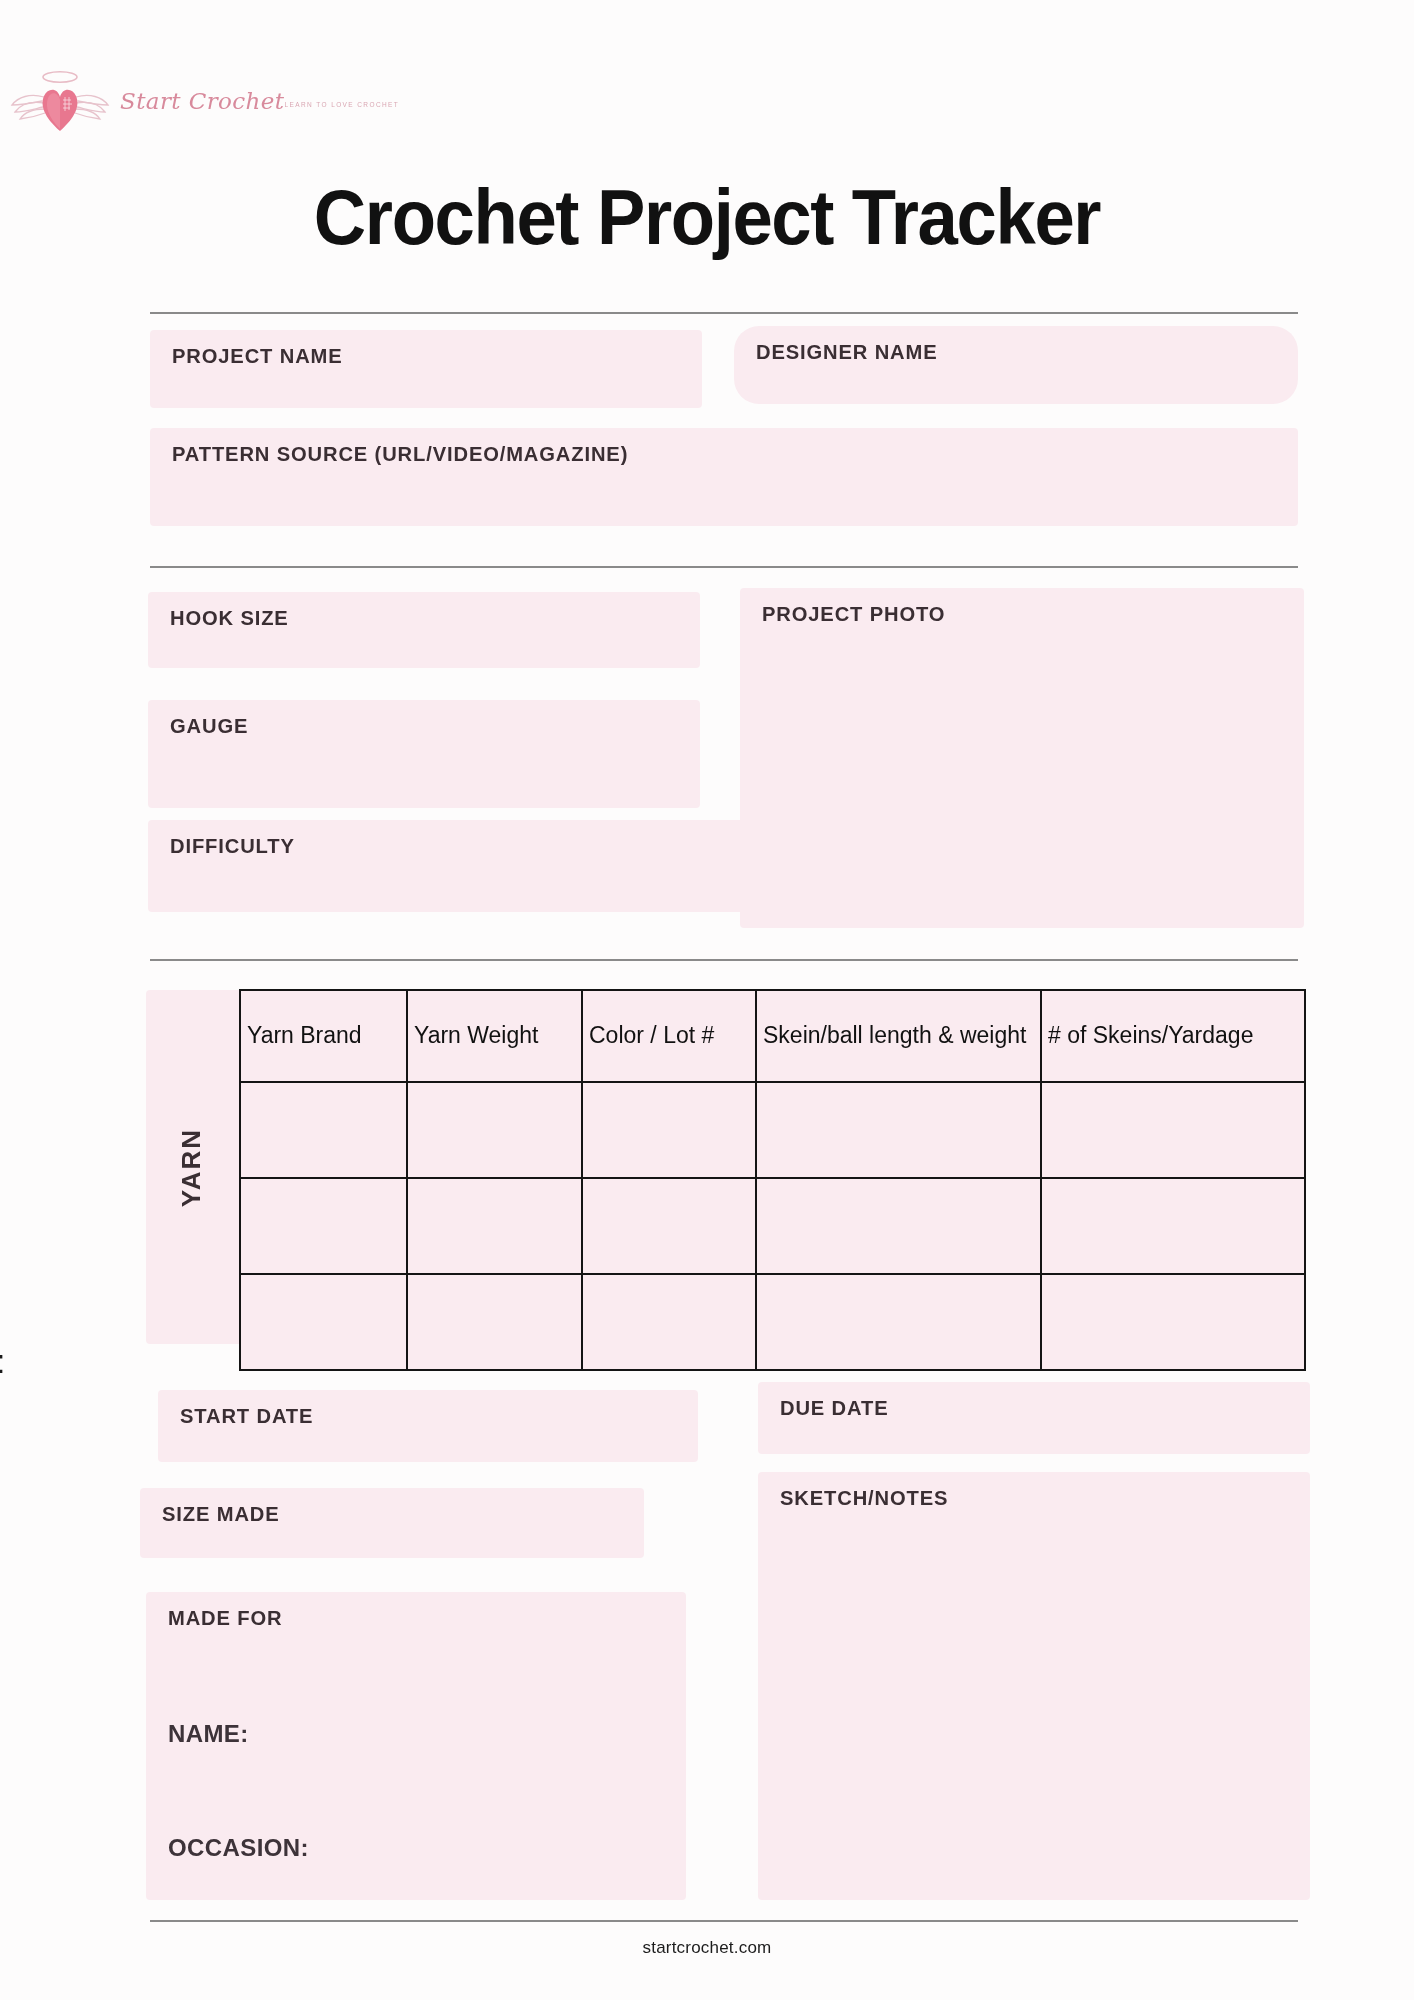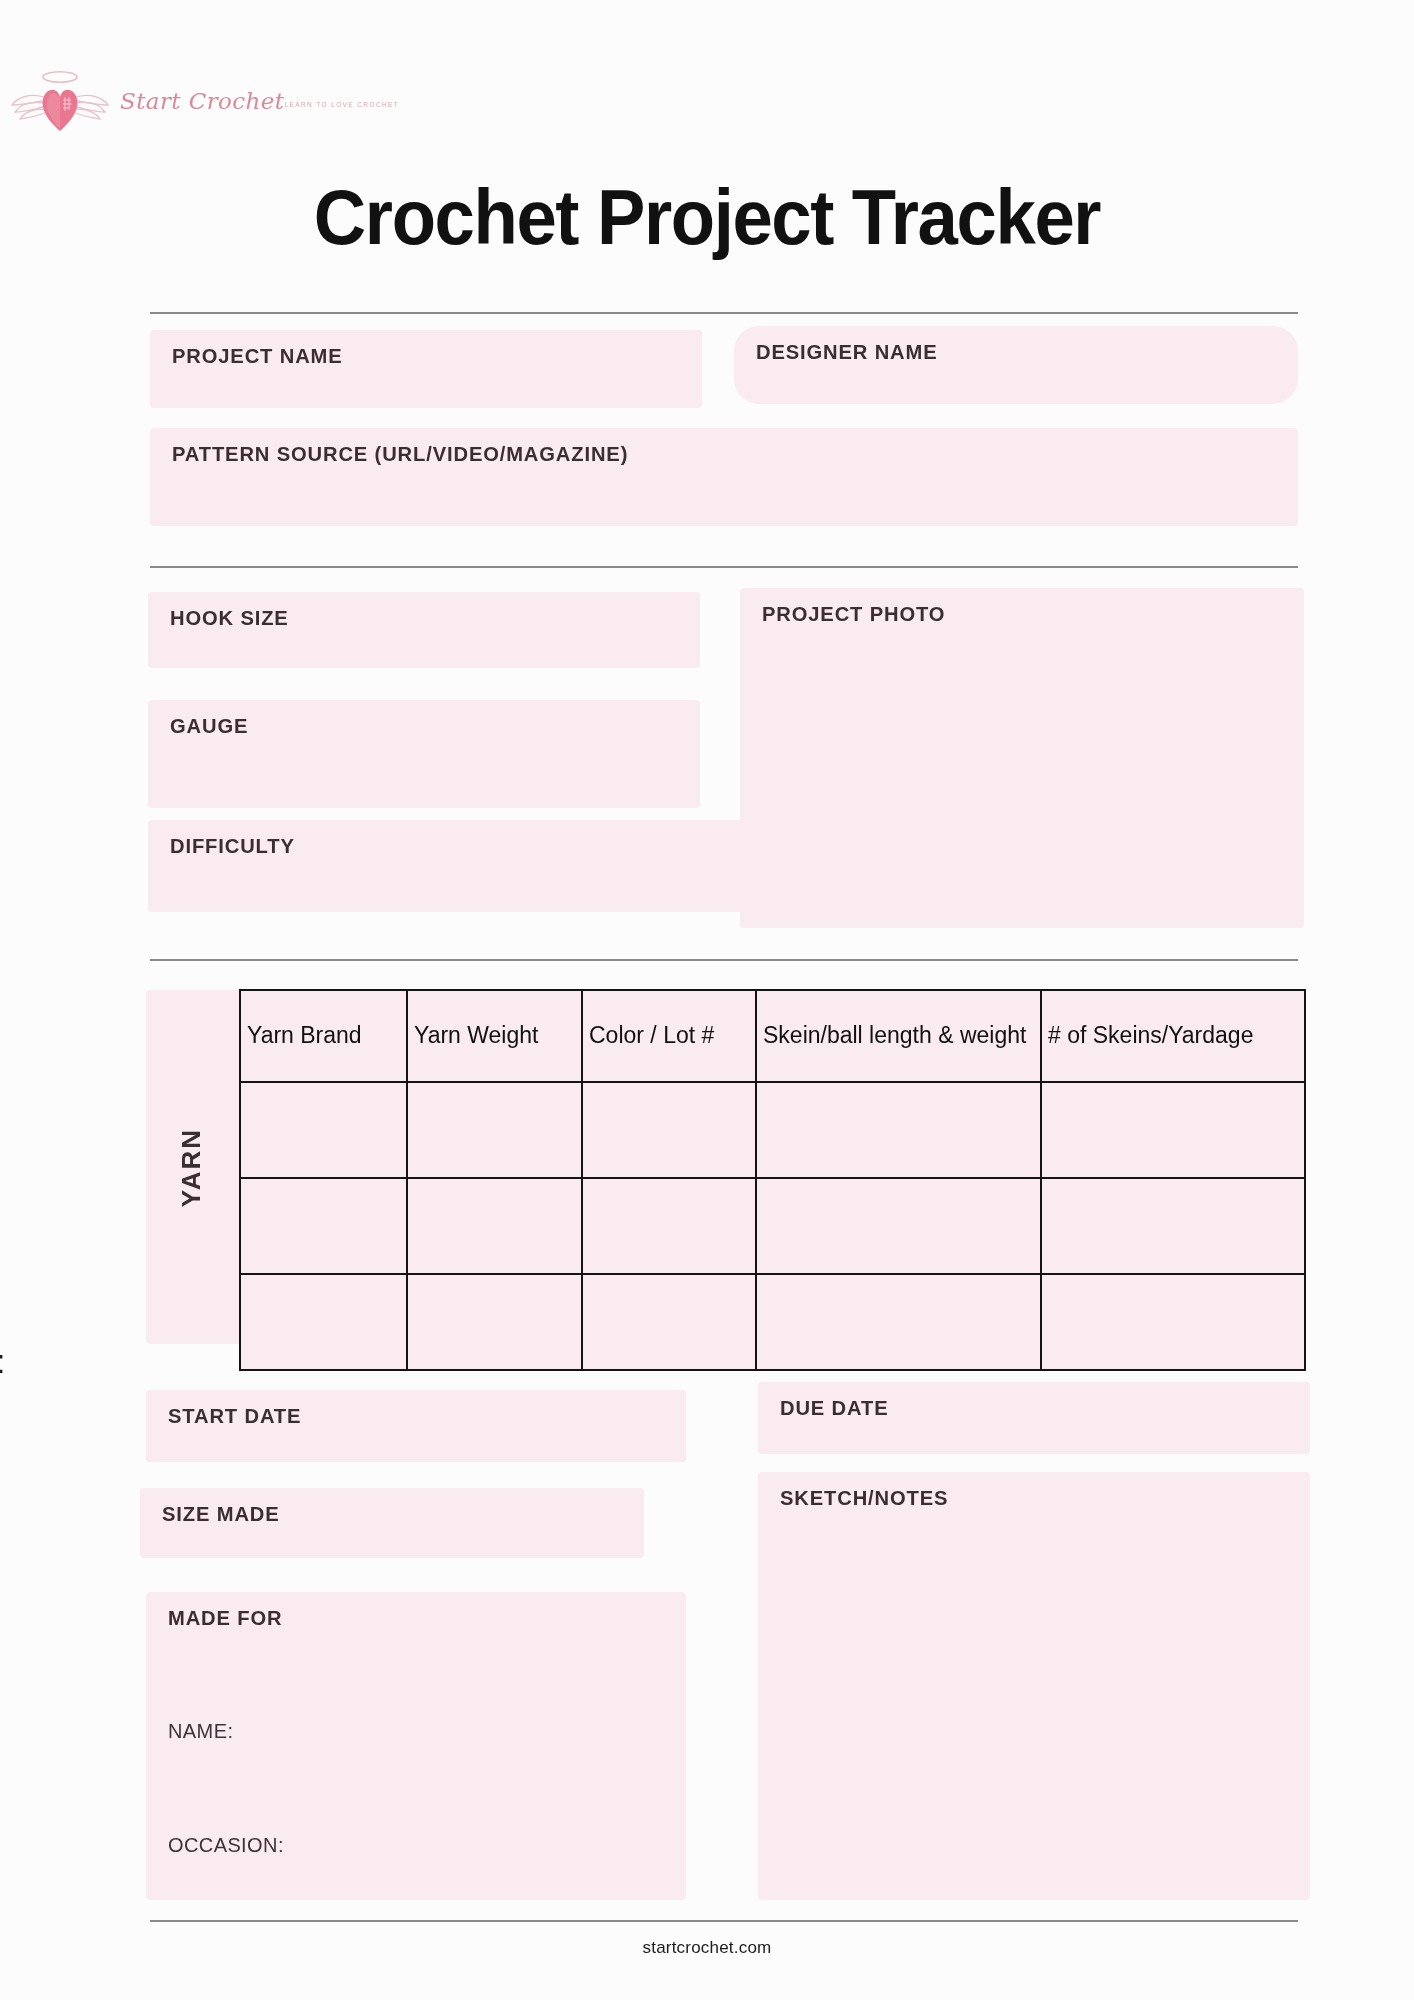--- a/index.html
+++ b/index.html
@@ -104,32 +104,32 @@
 
   #f-project     { left: 150px; top: 330px;  width: 552px; height: 78px; }
   #f-designer    { left: 734px; top: 326px;  width: 564px; height: 78px; border-radius: 25px; }
   #f-pattern     { left: 150px; top: 428px;  width: 1148px; height: 98px; }
 
   #f-hook        { left: 148px; top: 592px;  width: 552px; height: 76px; }
   #f-gauge       { left: 148px; top: 700px;  width: 552px; height: 108px; }
   #f-difficulty  { left: 148px; top: 820px;  width: 608px; height: 92px; }
   #f-photo       { left: 740px; top: 588px;  width: 564px; height: 340px; }
 
-  #f-start       { left: 146px; top: 1390px; width: 540px; height: 72px; }
+  #f-start       { left: 158px; top: 1390px; width: 540px; height: 72px; }
   #f-due         { left: 758px; top: 1382px; width: 552px; height: 72px; }
   #f-size        { left: 140px; top: 1488px; width: 504px; height: 70px; }
   #f-sketch      { left: 758px; top: 1472px; width: 552px; height: 428px; }
   #f-madefor     { left: 146px; top: 1592px; width: 540px; height: 308px; }
 
   .subline {
     position: absolute;
     left: 22px;
     font-family: "Liberation Sans", sans-serif;
-    font-weight: normal;
-    font-size: 20px;
+    font-weight: bold;
+    font-size: 24px;
     letter-spacing: 0.4px;
     color: #3d3339;
     white-space: nowrap;
   }
   #mf-name { top: 128px; }
   #mf-occasion { top: 242px; }
 
   
   #yarn-panel {
     position: absolute;

